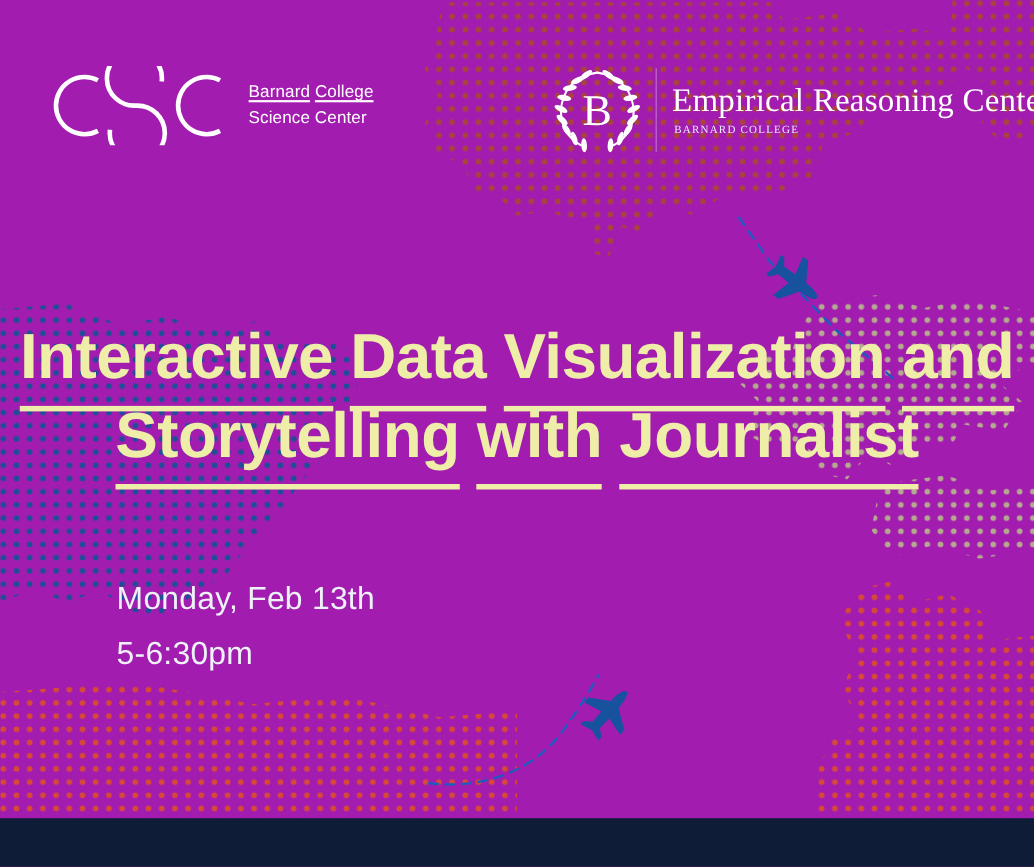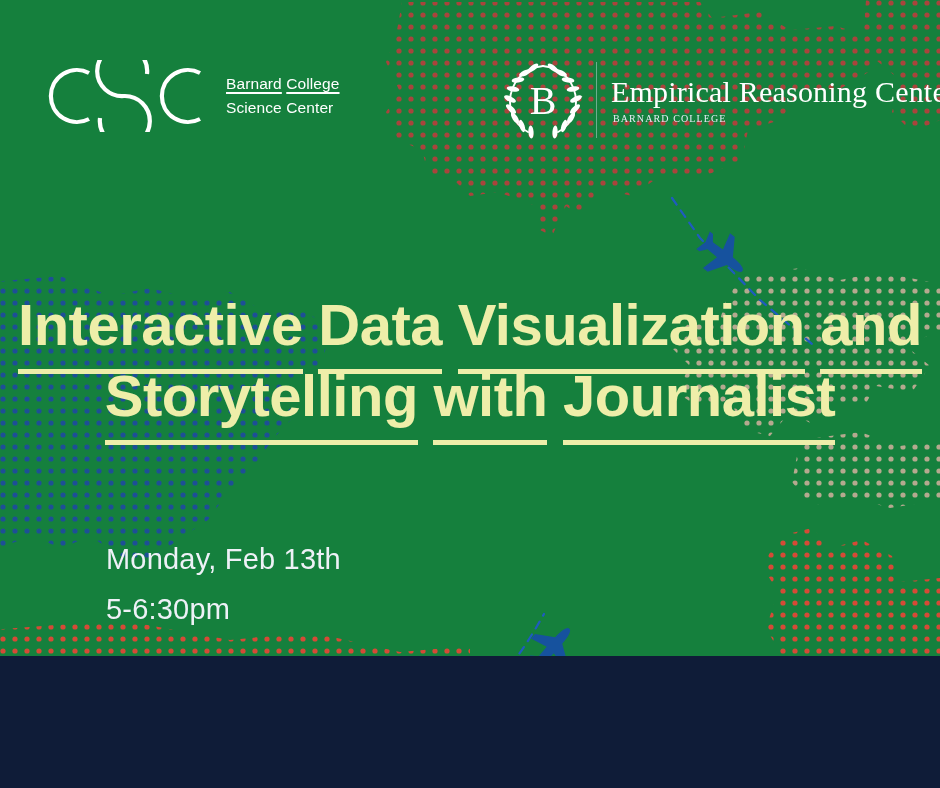--- a/index.html
+++ b/index.html
@@ -3,23 +3,23 @@
 <meta charset="utf-8">
 <style>
   html, body {
     margin: 0;
     padding: 0;
     background: #0f1c38;
   }
   #poster {
     position: relative;
     width: 940px;
-    height: 656px;
+    height: 744px;
     overflow: hidden;
-    background: #15803d;
+    background: #a21caf;
     font-family: "Liberation Sans", sans-serif;
   }
 
   
   .map-layer {
     position: absolute;
     inset: 0;
     width: 940px;
     height: 788px;
     pointer-events: none;
@@ -125,21 +125,21 @@
     display: inline-block;
     border-bottom: 5px solid #eeeea9;
     padding-bottom: 11px;
     margin-bottom: -11px;
   }
 
   
   .details {
     position: absolute;
     left: 106px;
-    top: 534px;
+    top: 520px;
     color: #eef1f7;
     font-size: 29px;
     line-height: 50px;
     letter-spacing: .2px;
   }
   .details div { white-space: nowrap; }
 </style>
 </head>
 <body>
 

